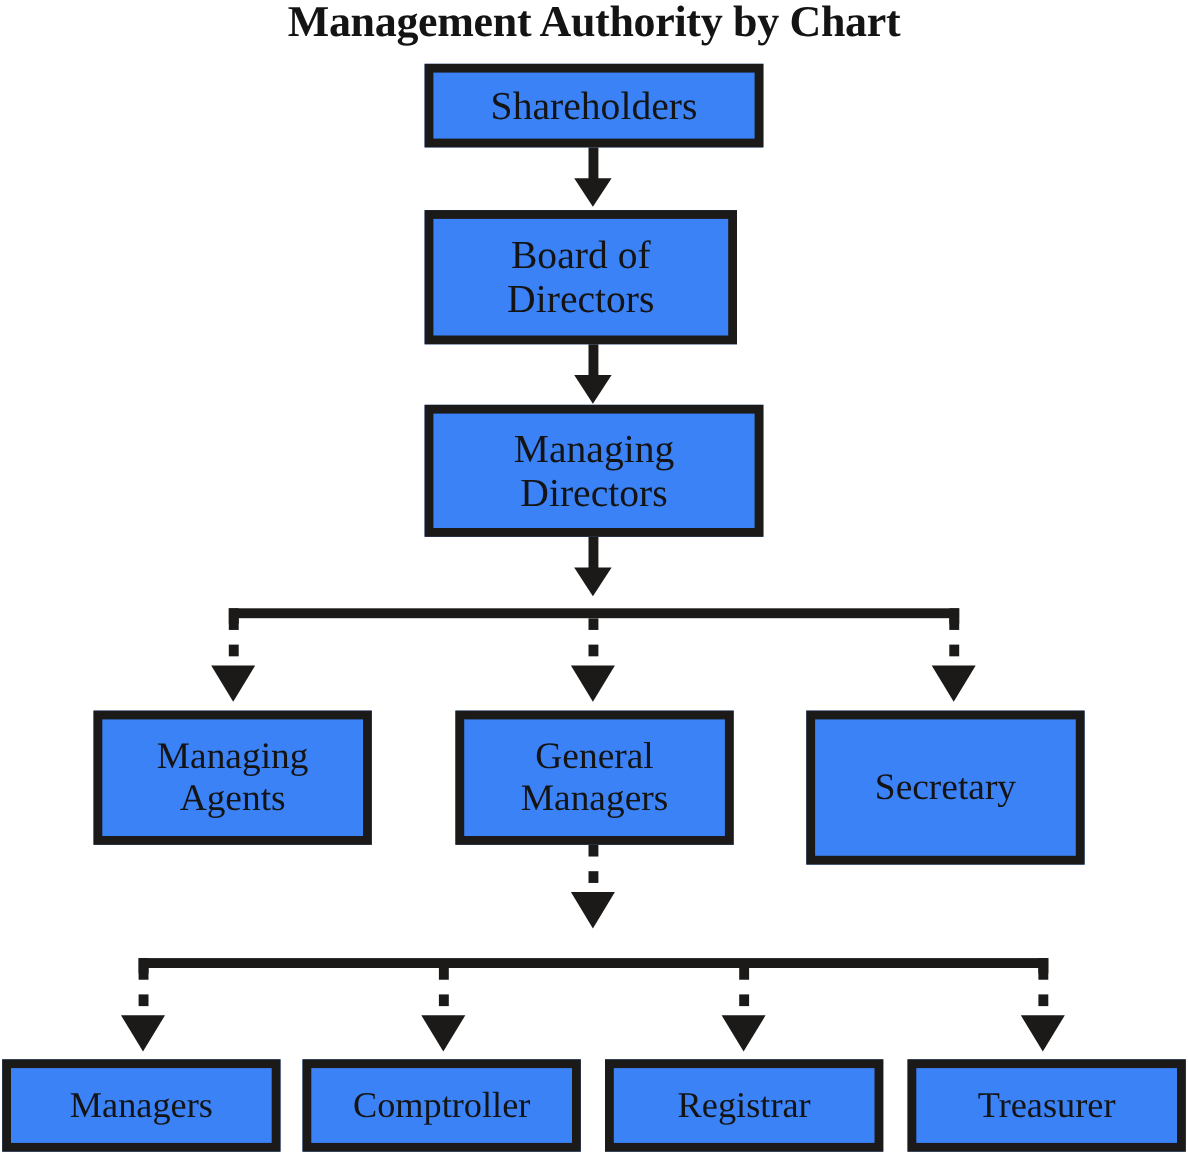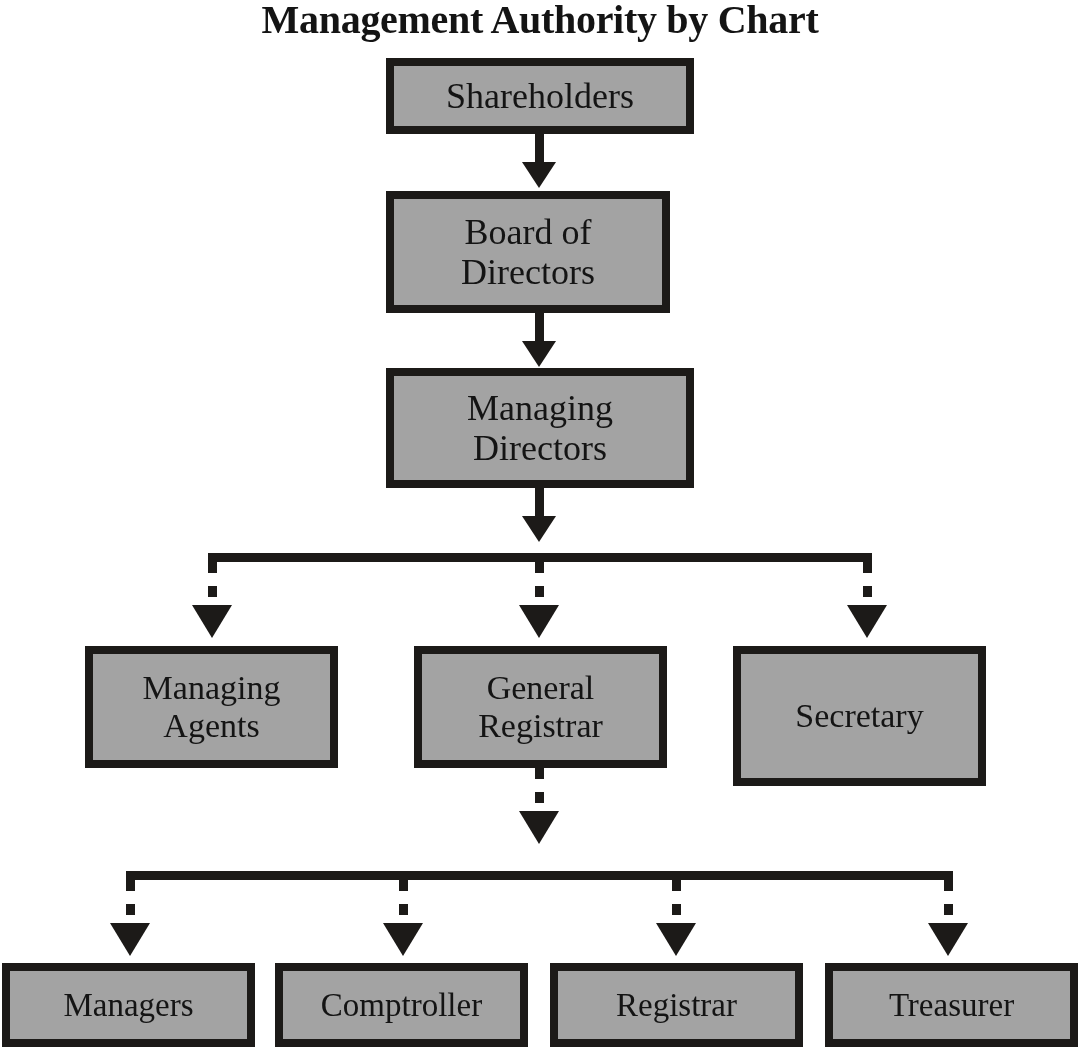--- a/index.html
+++ b/index.html
@@ -31,21 +31,21 @@
     font-weight: bold;
     font-size: 40px;
     letter-spacing: -0.3px;
     color: #141414;
     white-space: nowrap;
   }
   
   .node-box {
     position: absolute;
     box-sizing: border-box;
-    background: #a3a3a3;
+    background: #3b82f6;
     border: 8px solid #1c1a18;
     display: flex;
     align-items: center;
     justify-content: center;
     text-align: center;
   }
   .node-label {
     font-family: "Liberation Serif", "DejaVu Serif", serif;
     font-weight: normal;
     color: #141414;
@@ -145,21 +145,21 @@
   <div class="dotted-line" style="left:863px; top:562px; height:48px;"></div>
   <div class="arrow-dotted" style="left:847px; top:605px;"></div>
 
   <div class="node-box size-md" style="left:85px; top:646px; width:253px; height:122px;">
     <span class="node-label">Managing
 Agents</span>
   </div>
 
   <div class="node-box size-md" style="left:414px; top:646px; width:253px; height:122px;">
     <span class="node-label">General
-Registrar</span>
+Managers</span>
   </div>
 
   <div class="node-box size-md" style="left:733px; top:646px; width:253px; height:140px;">
     <span class="node-label">Secretary</span>
   </div>
 
   <div class="dotted-line" style="left:535px; top:768px; height:56px;"></div>
   <div class="arrow-dotted" style="left:519px; top:811px;"></div>
 
   <div class="dist-bar" style="left:126px; top:871px; width:827px;"></div>

